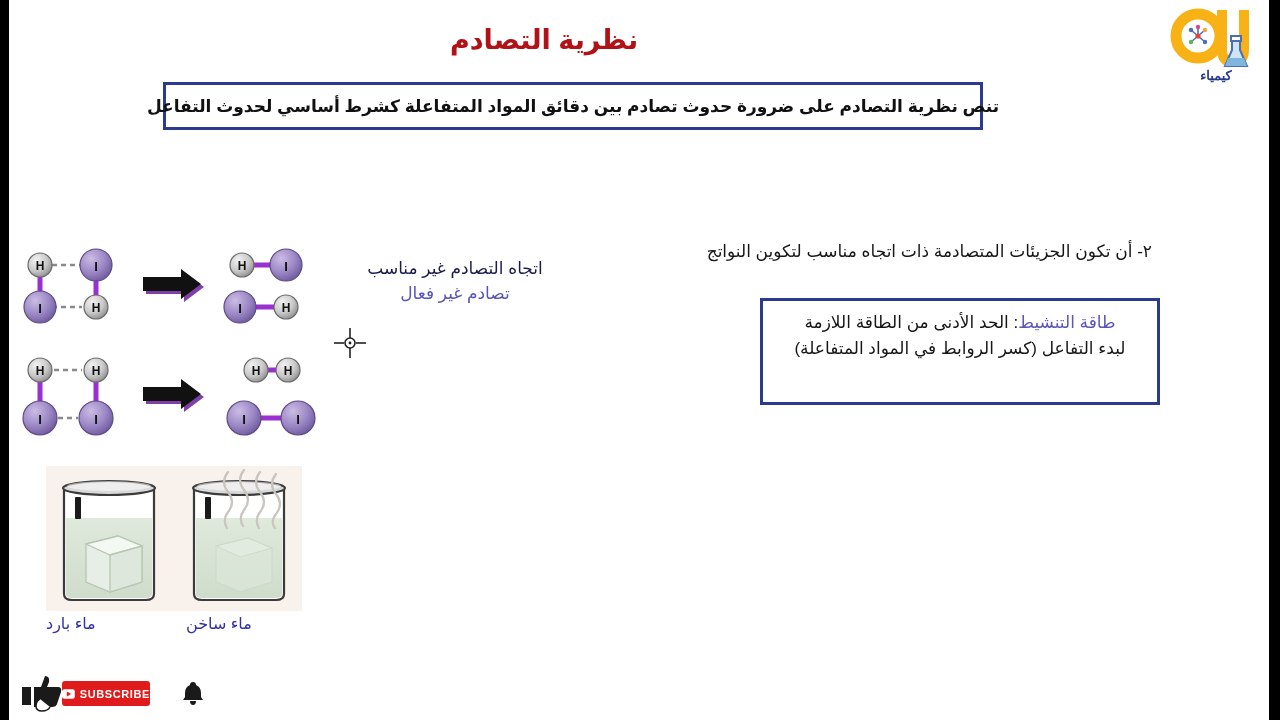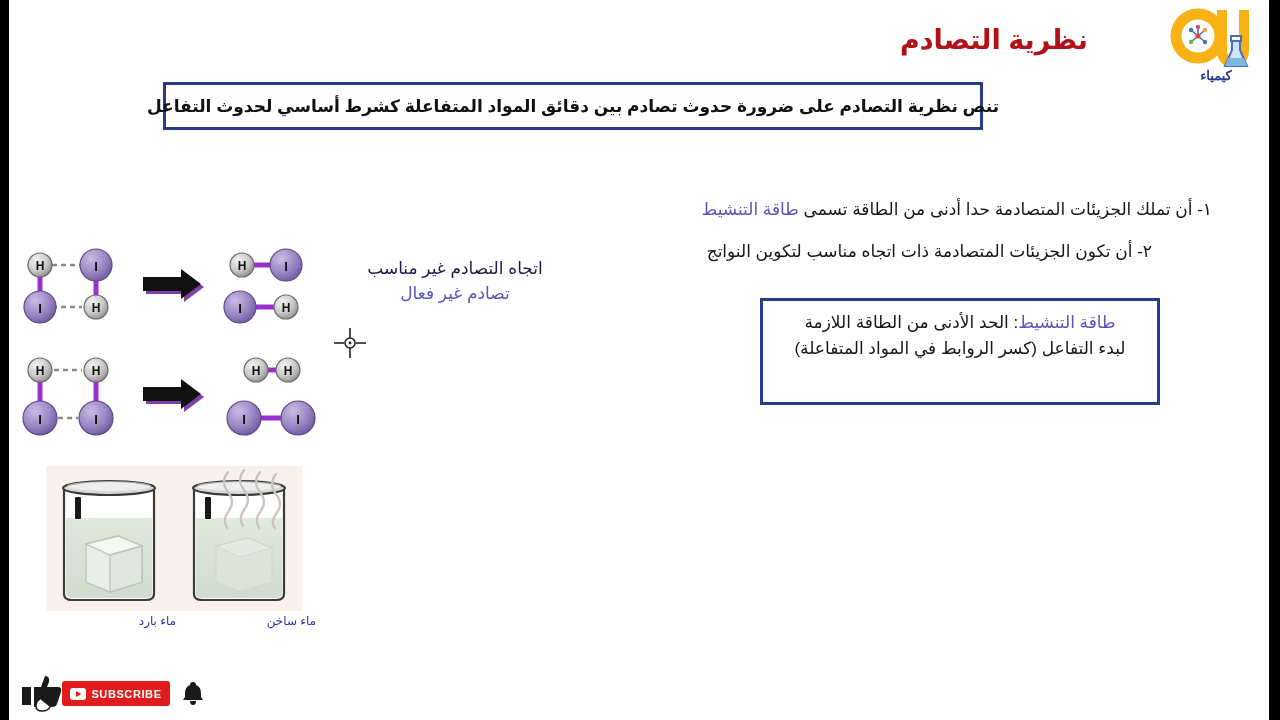--- a/index.html
+++ b/index.html
@@ -29,21 +29,21 @@
   }
   .edge-left  { left: 0;  width: 9px; }
   .edge-right { right: 0; width: 11px; }
 
   
   #title {
     position: absolute;
     top: 24px;
     left: 0;
     width: 1088px;
-    text-align: right;
+    text-align: center;
     font-size: 27px;
     font-weight: bold;
     color: #b01217;
     direction: rtl;
     letter-spacing: 0.5px;
   }
 
   
   #statement-box {
     position: absolute;
@@ -183,35 +183,35 @@
     top: 466px;
     left: 46px;
     width: 256px;
     height: 145px;
     background: #f8f1ec;
   }
   .beaker-caption {
     position: absolute;
     top: 614px;
     width: 130px;
-    text-align: right;
-    font-size: 12px;
+    text-align: left;
+    font-size: 16px;
     color: #3030a8;
     direction: rtl;
   }
   #caption-cold { left: 46px; }
   #caption-hot  { left: 186px; }
 
   
   #thumbs-up { position: absolute; top: 673px; left: 20px; width: 44px; height: 40px; }
   #subscribe-button {
     position: absolute;
     top: 681px;
     left: 62px;
-    width: 108px;
+    width: 88px;
     height: 25px;
     background: #e01b1b;
     border-radius: 3px;
     display: flex;
     align-items: center;
     justify-content: center;
     gap: 5px;
   }
   #subscribe-label {
     color: #ffffff;
@@ -347,21 +347,20 @@
     <svg width="34" height="32" viewBox="0 0 34 32">
       <line x1="17" y1="1" x2="17" y2="11" stroke="#222" stroke-width="1.6"></line>
       <line x1="17" y1="21" x2="17" y2="31" stroke="#222" stroke-width="1.6"></line>
       <line x1="1" y1="16" x2="11" y2="16" stroke="#222" stroke-width="1.6"></line>
       <line x1="23" y1="16" x2="33" y2="16" stroke="#222" stroke-width="1.6"></line>
       <circle cx="17" cy="16" r="5" fill="none" stroke="#222" stroke-width="1.6"></circle>
       <circle cx="17" cy="16" r="1.4" fill="#222"></circle>
     </svg>
   </div>
 
-  <div class="condition-line" id="condition-1"><span>١- أن تملك الجزيئات المتصادمة حدا أدنى من الطاقة تسمى </span><span class="hl-purple">طاقة التنشيط</span></div>
   <div class="condition-line" id="condition-2">٢- أن تكون الجزيئات المتصادمة ذات اتجاه مناسب لتكوين النواتج</div>
 
   <div id="definition-box">
     <div class="def-line"><span class="hl-purple">طاقة التنشيط</span><span>: الحد الأدنى من الطاقة اللازمة</span></div>
     <div class="def-line">لبدء التفاعل (كسر الروابط في المواد المتفاعلة)</div>
   </div>
 
   <div id="beaker-panel">
     <svg width="256" height="145" viewBox="0 0 256 145">
       <defs>

